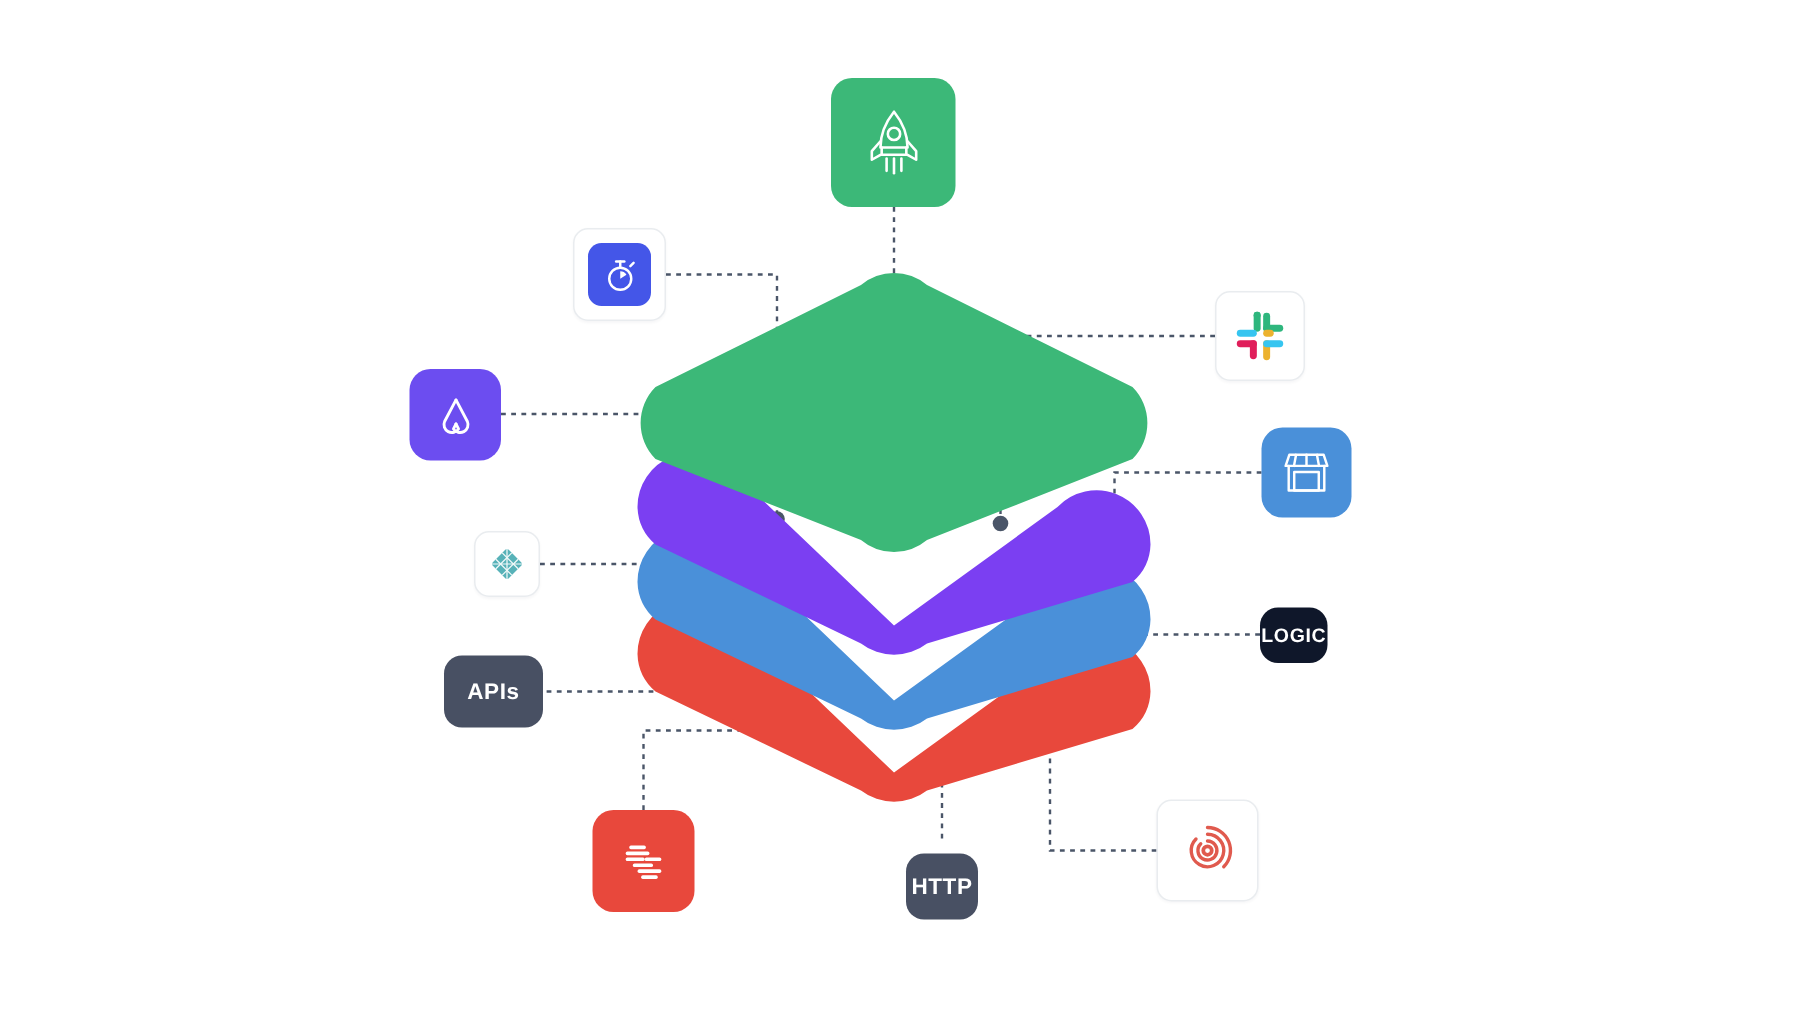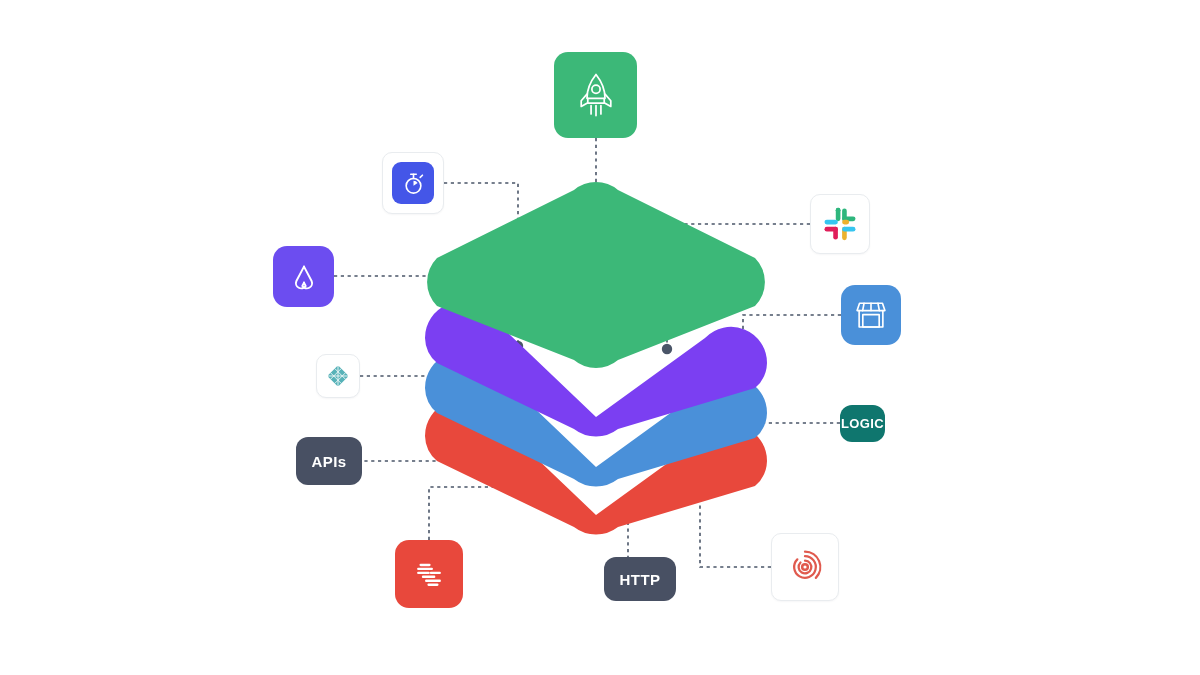--- a/index.html
+++ b/index.html
@@ -162,36 +162,36 @@
         <rect x="9" y="16" width="20" height="3.1" rx="1.4"></rect>
         <rect x="9" y="21" width="16" height="3.1" rx="1.4"></rect>
         <rect x="15" y="26" width="17" height="3.1" rx="1.4"></rect>
         <rect x="19" y="31" width="20" height="3.1" rx="1.4"></rect>
         <rect x="22" y="36" width="14" height="3.1" rx="1.4"></rect>
         <rect x="25" y="21" width="14" height="3.1" rx="1.4"></rect>
       </g>
     </svg>
   </div>
 
-  <div class="node tile sm" id="node-http" style="left: 604px; top: 557px; width: 72px; height: 44px; background: rgb(72, 80, 99);">
+  <div class="node tile sm" id="node-http" style="left: 604px; top: 569px; width: 48px; height: 44px; background: rgb(72, 80, 99);">
     <span class="label http">HTTP</span>
   </div>
 
   <div class="node card" id="node-spiral" style="left: 771px; top: 533px; width: 68px; height: 68px;">
     <svg viewBox="0 0 48 48" width="40" height="40">
       <g fill="none" stroke="#e05a4e" stroke-linecap="round">
         <circle cx="24" cy="24" r="3.4" stroke-width="3"></circle>
         <path d="M24 16.4 a7.6 7.6 0 1 1 -5.4 2.2" stroke-width="2.7"></path>
         <path d="M24 11 a13 13 0 1 1 -9.2 3.8" stroke-width="2.7"></path>
         <path d="M24 5.6 a18.4 18.4 0 0 1 13 31.4" stroke-width="2.7"></path>
       </g>
     </svg>
   </div>
 
-  <div class="node tile sm" id="node-logic" style="left: 840px; top: 405px; width: 45px; height: 37px; background: #0f766e;">
+  <div class="node tile sm" id="node-logic" style="left: 840px; top: 405px; width: 45px; height: 37px; background: #0f172a;">
     <span class="label logic">LOGIC</span>
   </div>
 
   <div class="node tile" id="node-storefront" style="left: 841px; top: 285px; width: 60px; height: 60px; background: rgb(74, 144, 217);">
     <svg viewBox="0 0 44 40" width="36" height="33">
       <g fill="none" stroke="#ffffff" stroke-width="2" stroke-linejoin="round" stroke-linecap="round">
         <path d="M5 14 L8 5 L36 5 L39 14 Z"></path>
         <path d="M13.5 5 L11.8 14"></path>
         <path d="M22 5 L22 14"></path>
         <path d="M30.5 5 L32.2 14"></path>

